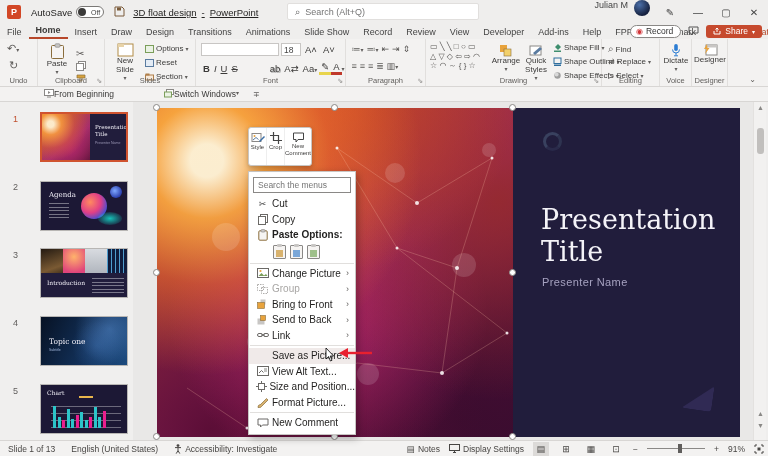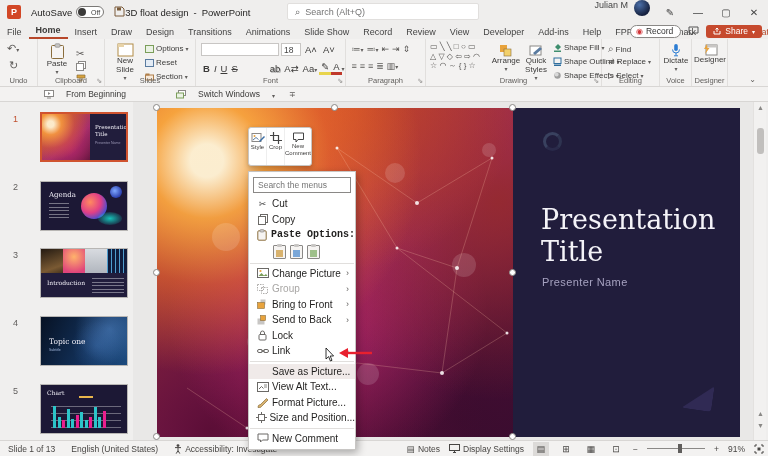--- a/index.html
+++ b/index.html
@@ -8,21 +8,21 @@
   #app { position:absolute; inset:0; width:768px; height:456px; background:#efeeed; }
   .abs { position:absolute; }
 
   
   #titlebar { left:0; top:0; width:768px; height:24px; background:#efeeed; display:flex; align-items:center; font-size:9.5px; color:#252423; }
   #pptlogo { width:14px; height:14px; margin-left:7px; background:#d24726; border-radius:2px; color:#fff; font-size:9px; font-weight:bold; display:flex; align-items:center; justify-content:center; }
   #autosave { display:flex; align-items:center; gap:4px; margin-left:10px; }
   #autosave-toggle { width:28px; height:12px; border:1px solid #7a7876; border-radius:7px; background:#fff; position:relative; font-size:7px; color:#444; display:flex; align-items:center; justify-content:flex-end; padding-right:3px; }
   #autosave-knob { position:absolute; left:1px; top:1px; width:8px; height:8px; border-radius:50%; background:#3b3a39; }
   #saveicon { margin-left:10px; }
-  #doctitle { margin-left:0; display:flex; gap:5px; }
+  #doctitle { margin-left:8px; display:flex; gap:5px;text-decoration:underline; }
   #tbsearch { position:absolute; left:287px; top:3px; width:192px; height:17px; background:#fff; border:1px solid #e1dfdd; border-radius:2px; display:flex; align-items:center; gap:5px; padding:0 7px; color:#616161; }
   #tbsearch input { border:0; outline:0; font-size:9px; color:#616161; width:150px; background:transparent; font-family:"Liberation Sans",sans-serif;}
   #tbright { position:absolute; right:0; top:0; height:24px; display:flex; gap:0; }
   .winbtn { width:28px; height:24px; display:flex; align-items:center; justify-content:center; font-size:10px; color:#444; }
   #avatar { width:16px; height:16px; border-radius:50%; background:radial-gradient(circle at 35% 30%, #4a6ea8, #16213f 70%); margin:0 6px; }
 
   
   #tabrow { left:0; top:24px; width:768px; height:15px; background:#efeeed; display:flex; align-items:flex-end; font-size:9px; color:#444; }
   .tab { padding:1px 7px 2px 7px; white-space:nowrap; }
   .tab.active { border-bottom:2px solid #b7472a; font-weight:bold; color:#3b3a39; }
@@ -42,21 +42,21 @@
   .rsmall { font-size:8px; color:#3b3a39; display:flex; align-items:center; gap:2px; white-space:nowrap; }
   .ricn { font-size:10px; color:#5a5856; }
   .caret { font-size:6px; color:#605e5c; }
   .fbox { background:#fff; border:1px solid #c8c6c4; height:13px; font-size:8.5px; color:#444; padding:0 2px; }
   .fonticon { font-size:9.5px; color:#3b3a39; padding:0 2px; }
   .pgicon { font-size:9px; color:#5a5856; padding:0 1.5px; }
   .shapeglyph { font-size:8px; color:#5a5856; padding:0 1px; }
 
   
   #qatrow { left:0; top:87px; width:768px; height:15px; background:#f3f2f1; border-bottom:1px solid #d8d6d4; display:flex; align-items:center; gap:14px; padding-left:8px; font-size:8.5px; color:#3b3a39; }
-  .qatitem { display:flex; align-items:flex-end; gap:12px;padding-left:36px; }
+  .qatitem { display:flex; align-items:flex-start; gap:0;padding-left:36px; }
 
   
   #slidepanel { left:0; top:102px; width:133px; height:338px; background:#f0efee; overflow:hidden; }
   .tnum { position:absolute; left:13px; font-size:9px; color:#605e5c; }
   .tnum.sel { color:#c0502f; }
   .thumb { position:absolute; left:40px; width:88px; height:50px; background:#fff; border:1px solid #b8b6b4; overflow:hidden; }
   .thumb.sel { border:2px solid #d0532f; }
   .minipic { position:absolute; left:0; top:0; width:57%; height:100%;
     background:
       radial-gradient(circle at 18% 22%, rgba(255,243,210,.95) 0 6%, rgba(255,166,60,.8) 20%, rgba(230,110,40,.4) 45%, transparent 70%),
@@ -135,21 +135,21 @@
   .mtbtn { flex:1; display:flex; flex-direction:column; align-items:center; justify-content:flex-start; padding-top:4px; font-size:6px; color:#3b3a39; line-height:1.1; text-align:center; border-right:1px solid #eee; }
   .mtbtn:last-child { border-right:0; }
 
   
   #ctxmenu { left:248px; top:171px; width:108px; background:#fff; border:1px solid #c8c6c4; box-shadow:2px 3px 8px rgba(0,0,0,.3); z-index:8; padding:3px 0 3px 0; }
   #ctxsearch { margin:2px 4px 3px 4px; height:16px; border:1px solid #8a8886; background:#fff; display:flex; align-items:center; padding:0 4px; }
   #ctxsearch input { border:0; outline:0; width:92px; font-size:8.5px; color:#605e5c; font-family:"Liberation Sans",sans-serif; }
   .mi { position:relative; height:15.5px; display:flex; align-items:center; padding-left:6px; font-size:10px; color:#201f1e; }
   .mi .mic { width:15px; display:flex; align-items:center; justify-content:center; font-size:9px; color:#444; }
   .mi .mil { margin-left:2px; white-space:nowrap; }
-  .mi.bold .mil { font-weight:bold;font-family:Liberation Mono, monospace; }
+  .mi.bold .mil { font-weight:bold; }
   .mi.disabled { color:#a8a6a4; }
   .mi.hl { background:#f0eae9; }
   .mi .sub { position:absolute; right:6px; font-size:9px; color:#605e5c; }
   .msep { height:1px; background:#e1dfdd; margin:2px 1px; }
   #pasteicons { height:18px; display:flex; align-items:center; gap:4px; padding-left:24px; }
   .pico { width:13px; height:14px; border:1px solid #8a8886; border-radius:1px; background:#f6f4f2; position:relative; }
   .pico::before { content:""; position:absolute; left:3px; top:-2px; width:5px; height:3px; background:#c8c6c4; border-radius:1px; }
   .pico.p1::after,.pico.p2::after,.pico.p3::after { content:""; position:absolute; left:2px; top:4px; width:7px; height:7px; }
   .pico.p1::after { background:#d8b26e; } .pico.p2::after { background:#7aa7d8; } .pico.p3::after { background:#9fc08a; }
 
@@ -689,29 +689,20 @@
         <svg width="11" height="10" viewBox="0 0 11 10">
             <rect x="0.5" y="3.5" width="7" height="6" fill="#c8c6c4"></rect>
             <rect x="3.5" y="0.5" width="5" height="5" fill="#e8a33c" stroke="#8a6d3b" stroke-width=".6"></rect>
           </svg>
       </span>
       <span class="mil">Send to Back</span>
       <span class="sub">›</span>
     </div>
     <div class="mi">
       <span class="mic">
-        <svg width="9" height="11" viewBox="0 0 9 11">
-            <rect x="1" y="4.5" width="7" height="5.5" rx="1" fill="#fff" stroke="#6b6966"></rect>
-            <path d="M2.5 4.5V3a2 2 0 0 1 4 0v1.5" fill="none" stroke="#6b6966"></path>
-          </svg>
-      </span>
-      <span class="mil">Lock</span>
-    </div>
-    <div class="mi">
-      <span class="mic">
         <svg width="12" height="8" viewBox="0 0 12 8">
             <rect x="0.5" y="2.5" width="5" height="3" rx="1.5" fill="none" stroke="#6b6966"></rect>
             <rect x="6.5" y="2.5" width="5" height="3" rx="1.5" fill="none" stroke="#6b6966"></rect>
             <path d="M4 4h4" stroke="#6b6966"></path>
           </svg>
       </span>
       <span class="mil">Link</span>
       <span class="sub">›</span>
     </div>
     <div class="msep"></div>
@@ -726,33 +717,33 @@
             <rect x="0.5" y="0.5" width="11" height="9" fill="#fff" stroke="#6b6966"></rect>
             <path d="M2 7l2.5-2.5L6.5 6.5" fill="none" stroke="#6b6966"></path>
             <path d="M7 3h3M7 5h3" stroke="#6b6966" stroke-width=".8"></path>
           </svg>
       </span>
       <span class="mil">View Alt Text...</span>
     </div>
     <div class="mi">
       <span class="mic">
         <svg width="11" height="11" viewBox="0 0 11 11">
-            <path d="M1 10c.5-2 1-2.5 2-2L9.5 1.5 11 3 4.5 9.5c-.5 1-1.5 1-3.5 1z" fill="#d8b26e" stroke="#8a6d3b" stroke-width=".7"></path>
-          </svg>
-      </span>
-      <span class="mil">Format Picture...</span>
-    </div>
-    <div class="mi">
-      <span class="mic">
-        <svg width="11" height="11" viewBox="0 0 11 11">
             <rect x="2.5" y="2.5" width="6" height="6" fill="none" stroke="#6b6966"></rect>
             <path d="M5.5 0v2M5.5 9v2M0 5.5h2M9 5.5h2" stroke="#6b6966"></path>
           </svg>
       </span>
       <span class="mil">Size and Position...</span>
+    </div>
+    <div class="mi">
+      <span class="mic">
+        <svg width="11" height="11" viewBox="0 0 11 11">
+            <path d="M1 10c.5-2 1-2.5 2-2L9.5 1.5 11 3 4.5 9.5c-.5 1-1.5 1-3.5 1z" fill="#d8b26e" stroke="#8a6d3b" stroke-width=".7"></path>
+          </svg>
+      </span>
+      <span class="mil">Format Picture...</span>
     </div>
     <div class="msep"></div>
     <div class="mi">
       <span class="mic">
         <svg width="12" height="10" viewBox="0 0 12 10">
             <path d="M1 1h10v6H5.5L3.5 9V7H1z" fill="#fff" stroke="#6b6966"></path>
           </svg>
       </span>
       <span class="mil">New Comment</span>
     </div>

